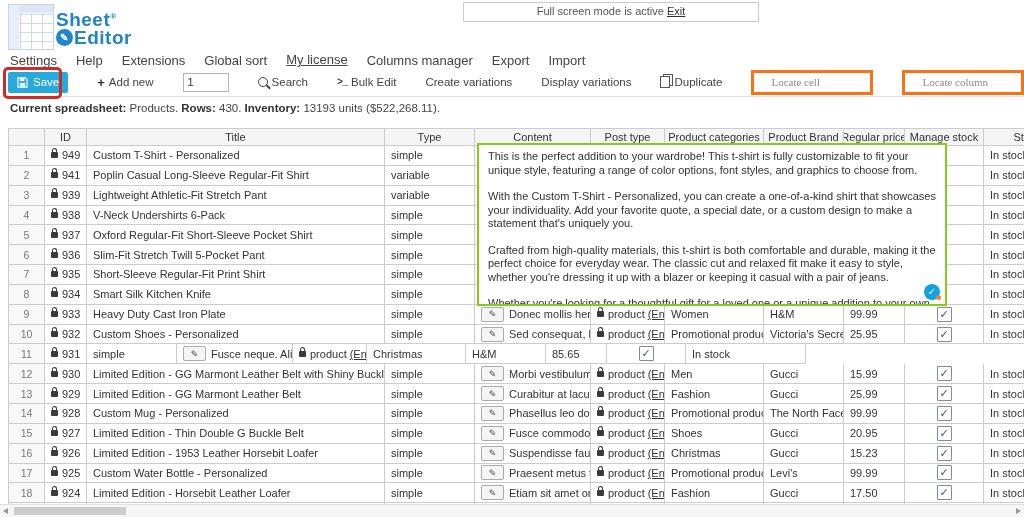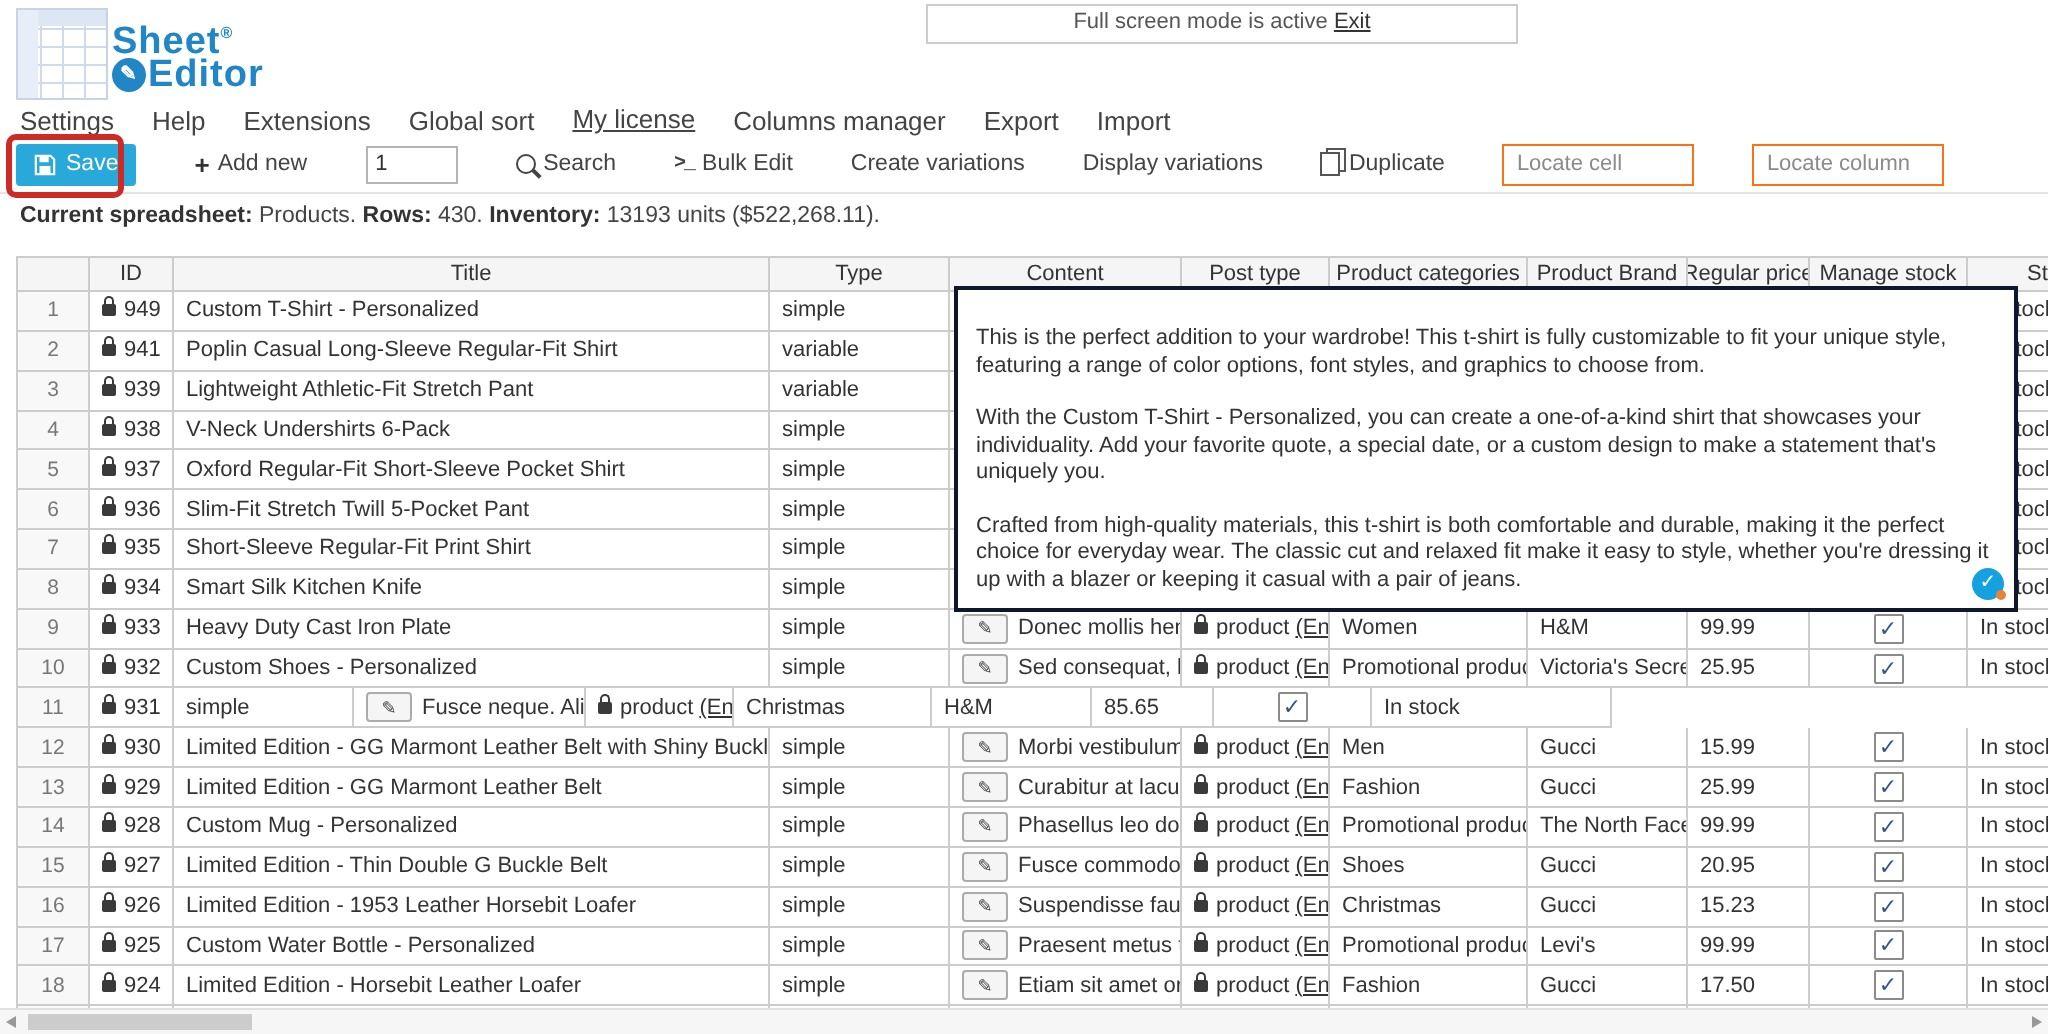--- a/index.html
+++ b/index.html
@@ -50,21 +50,21 @@
     border:3px solid #cf2b26;border-radius:5px;z-index:20;pointer-events:none;
   }
   .tb-item{display:flex;align-items:center;gap:4px;cursor:pointer;white-space:nowrap;}
   .plus-ico{font-weight:bold;color:#333;font-size:13px;}
   .search-ico{width:8px;height:8px;border:1.5px solid #444;border-radius:50%;position:relative;display:inline-block;}
   .search-ico::after{content:"";position:absolute;width:5px;height:1.5px;background:#444;transform:rotate(45deg);right:-4px;bottom:-1px;}
   .term-ico{font-family:"Liberation Mono",monospace;font-size:10px;font-weight:bold;color:#444;letter-spacing:-1px;}
   .dup-ico{width:8px;height:10px;border:1px solid #555;position:relative;display:inline-block;background:#fff;}
   .dup-ico::before{content:"";position:absolute;left:2px;top:-3px;width:8px;height:10px;border:1px solid #555;background:#fff;z-index:-1;}
   .count-input{width:36px;height:17px;border:1px solid #b5b5b5;font-size:11px;padding:0 4px;color:#333;font-family:"Liberation Sans",sans-serif;}
-  .locate-input{width:82px;height:19px;border:1px solid #f97316;font-size:11px;padding:0 6px;color:#333;font-family:Liberation Sans, sans-serif;}
+  .locate-input{width:82px;height:19px;border:3px solid #f97316;font-size:11px;padding:0 17px;color:#333;font-family:Liberation Serif, serif;}
   .locate-input::placeholder{color:#8a8a8a;}
   
   .statusline{position:absolute;left:10px;top:102px;font-size:11.5px;color:#444;}
   .statusline b{color:#333;}
   
   .tablewrap{position:absolute;left:8px;top:128px;right:0;bottom:12px;overflow:hidden;border-left:1px solid #ccc;border-top:1px solid #ccc;}
   .trow{display:flex;height:19.85px;box-sizing:border-box;background:#fff;}
   .thead{height:17px;background:#f5f5f5;}
   .cell{
     box-sizing:border-box;border-right:1px solid #ccc;border-bottom:1px solid #ccc;
@@ -83,22 +83,22 @@
     margin-right:5px;flex-shrink:0;cursor:pointer;
   }
   .enable-link{text-decoration:underline;margin-left:3px;cursor:pointer;color:#333;}
   .stockcell{justify-content:center;padding:0;}
   .cbx{
     width:13px;height:13px;border:1px solid #8a8a8a;background:#fff;border-radius:1px;
     display:flex;align-items:center;justify-content:center;font-size:11px;color:#33567f;cursor:pointer;
   }
   
   .popup{
-    position:absolute;left:477px;top:143px;width:532px;height:163px;box-sizing:border-box;
-    background:#fff;border:2px solid #0f172a;padding:18px 9px;z-index:10;
+    position:absolute;left:477px;top:143px;width:470px;height:163px;box-sizing:border-box;
+    background:#fff;border:2px solid #84cc16;padding:5px 9px;z-index:10;
     font-size:11px;line-height:13.5px;color:#333;overflow:hidden;
   }
   .popup p{margin:0 0 13px 0;}
   .gram{
     position:absolute;right:5px;bottom:4px;width:16px;height:16px;border-radius:50%;
     background:#15a0e0;color:#fff;font-size:10px;display:flex;align-items:center;justify-content:center;
   }
   .gram::after{content:"";position:absolute;right:-1px;bottom:0;width:5px;height:5px;border-radius:50%;background:#e8833a;}
   
   .hscroll{position:absolute;left:0;right:0;bottom:0;height:12px;background:#f6f6f6;border-top:1px solid #e0e0e0;}

